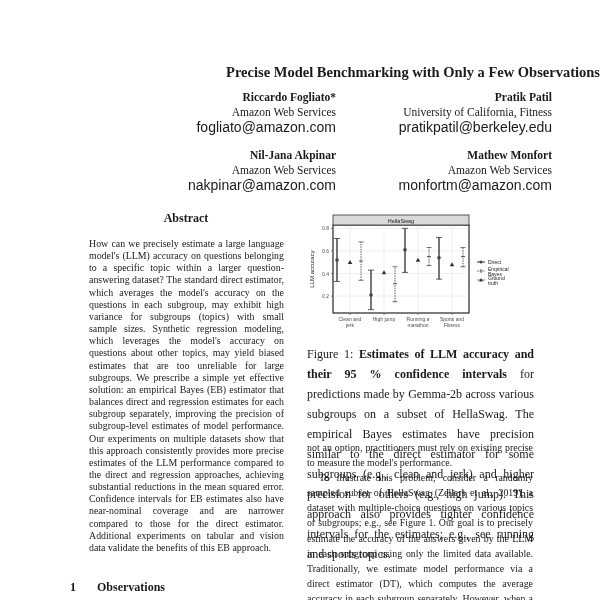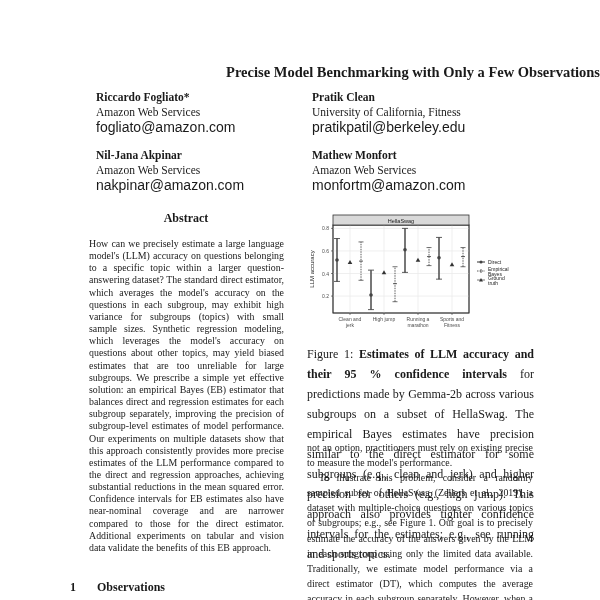--- a/index.html
+++ b/index.html
@@ -1,18 +1,18 @@
 <!DOCTYPE html>
 <html><head>
 <meta charset="utf-8">
 <style>
   html, body { margin:0; padding:0; background:#ffffff; }
   body { width:600px; height:600px; position:relative; overflow:hidden; font-family:"Liberation Serif", serif; color:#1a1a1a; }
   .title { position:absolute; top:64px; left:0; width:600px; text-align:right; font-weight:bold; font-size:14.5px; }
-  .author { position:absolute; width:240px; text-align:left; font-size:11.5px; line-height:15px; }
+  .author { position:absolute; width:240px; text-align:right; font-size:11.5px; line-height:15px; }
   .author .name { font-weight:bold; }
   .author .email { font-family:Liberation Sans, sans-serif; font-size:14px; }
   .a1 { left:96px; top:90px; } .a2 { left:312px; top:90px; }
   .a3 { left:96px; top:148px; } .a4 { left:312px; top:148px; }
   .abstract-h { position:absolute; left:100px; width:172px; top:211px; text-align:center; font-weight:bold; font-size:12px; }
   .abstract { position:absolute; left:89px; top:238px; width:195px; font-size:9.9px; line-height:12.15px; text-align:justify; hyphens:auto; }
   .intro-h { position:absolute; left:70px; top:580px; font-weight:bold; font-size:12px; }
   .intro-h .num { display:inline-block; width:27px; }
   .caption { position:absolute; left:307px; top:344px; width:227px; font-size:12px; line-height:20px; text-align:justify; }
   .caption b { font-weight:bold; }
@@ -26,21 +26,21 @@
 <body>
 
 <div class="title">Precise Model Benchmarking with Only a Few Observations</div>
 
 <div class="author a1">
   <div class="name">Riccardo Fogliato*</div>
   <div>Amazon Web Services</div>
   <div class="email">fogliato@amazon.com</div>
 </div>
 <div class="author a2">
-  <div class="name">Pratik Clean</div>
+  <div class="name">Pratik Patil</div>
   <div>University of California, Fitness</div>
   <div class="email">pratikpatil@berkeley.edu</div>
 </div>
 <div class="author a3">
   <div class="name">Nil-Jana Akpinar</div>
   <div>Amazon Web Services</div>
   <div class="email">nakpinar@amazon.com</div>
 </div>
 <div class="author a4">
   <div class="name">Mathew Monfort</div>

